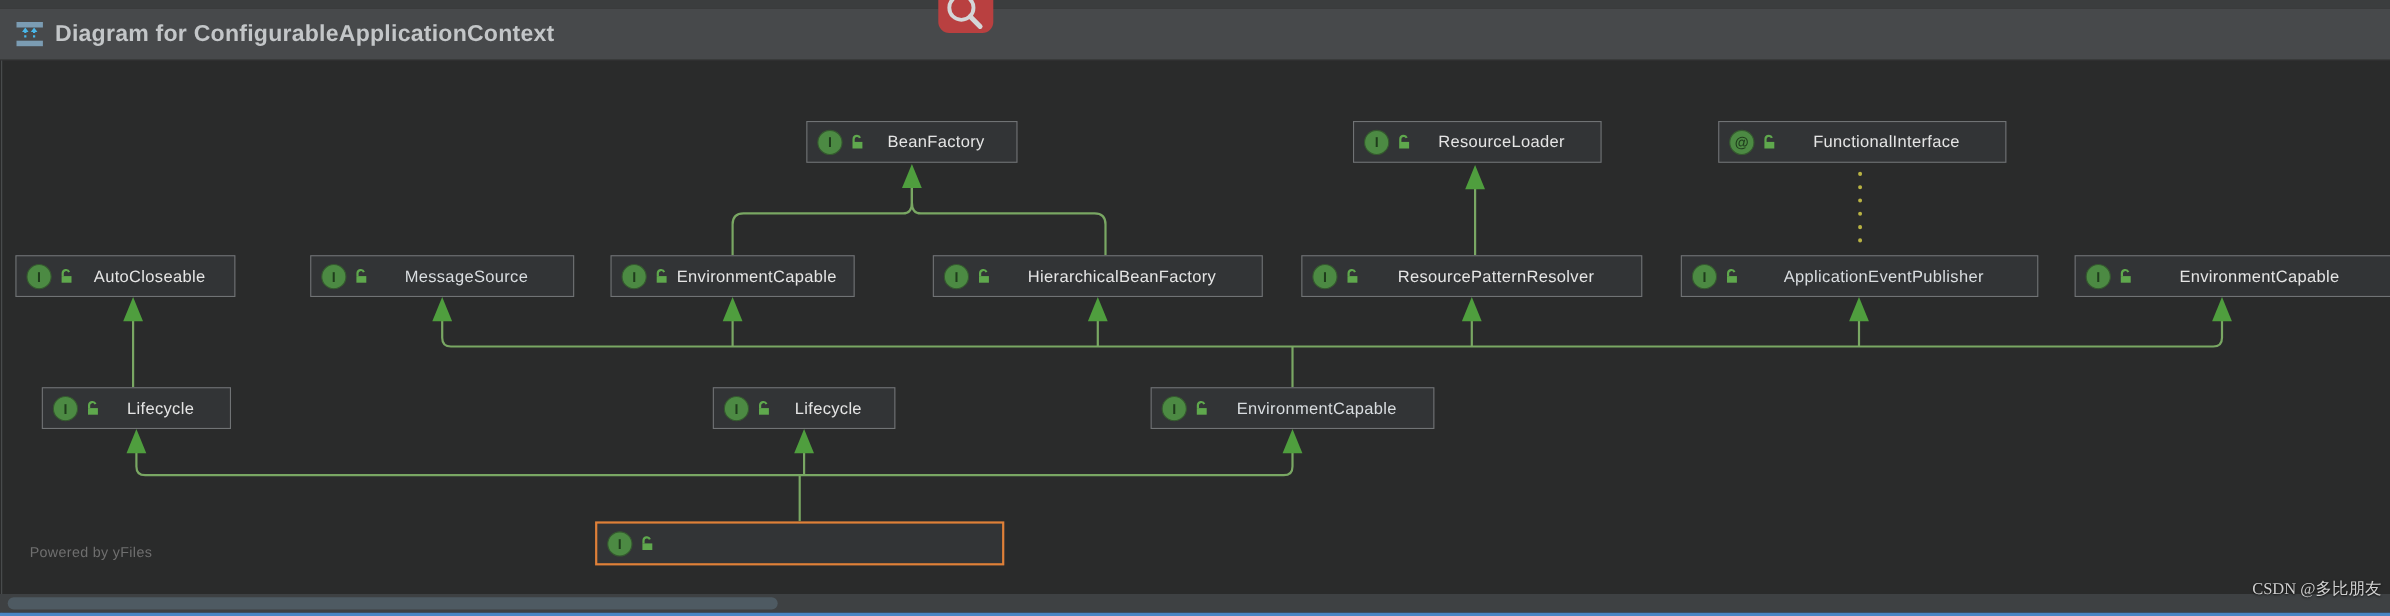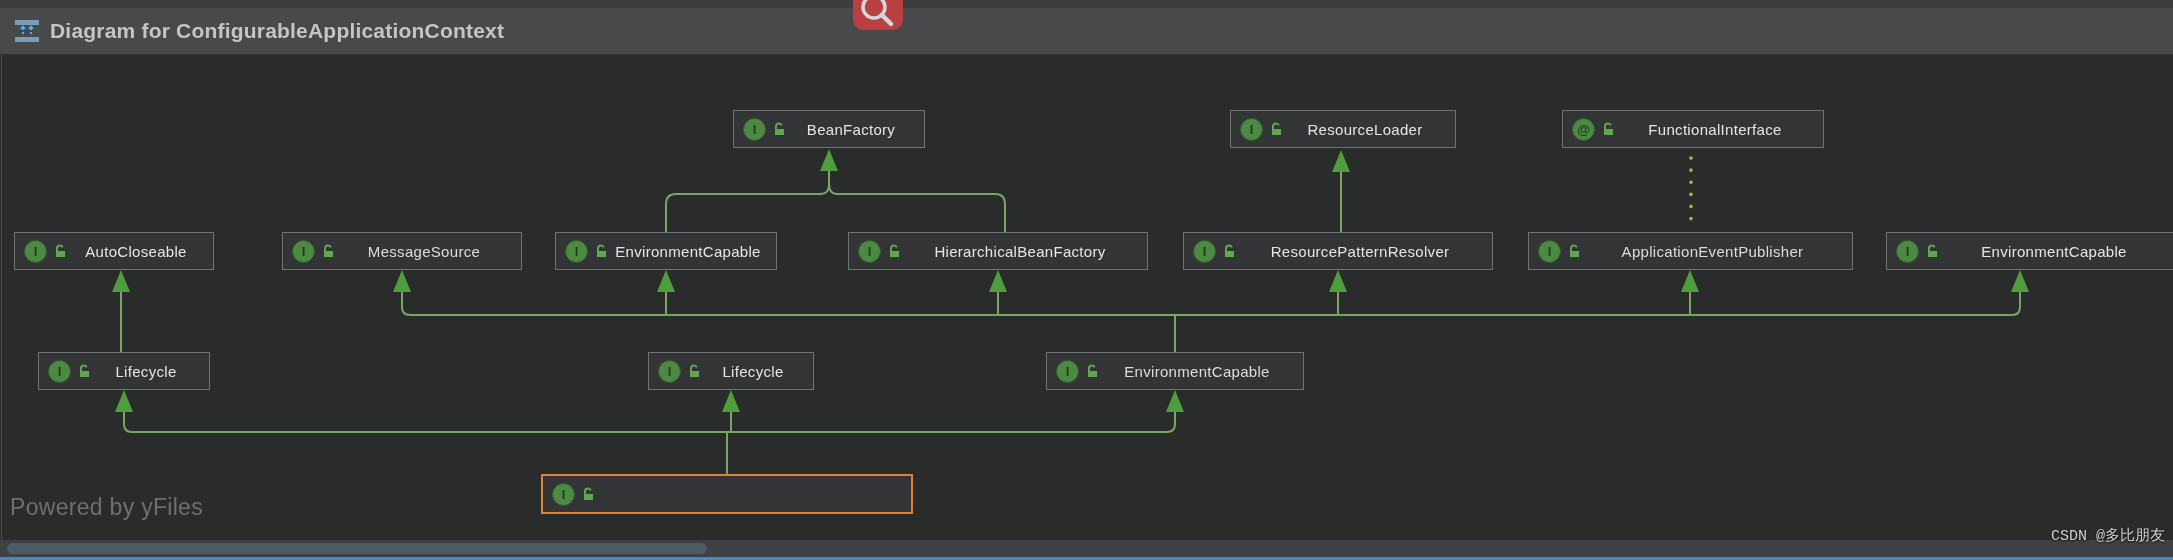--- a/index.html
+++ b/index.html
@@ -39,27 +39,27 @@
     color:#1f3d1c;font-size:13px;font-weight:bold;
     display:flex;align-items:center;justify-content:center;line-height:1;
   }
   .lock{margin-left:7px;flex:0 0 auto;display:flex;}
   .nlabel{
     flex:1;text-align:center;font-size:15px;color:#e5e5e5;letter-spacing:.3px;
     white-space:nowrap;overflow:hidden;padding:0 4px;
   }
   .node.em .nlabel{color:#d9dde0;font-weight:normal;}
   
-  .powered{position:absolute;left:10px;top:494px;font-size:23px;color:#6f6f6f;letter-spacing:.3px;}
+  .powered{position:absolute;left:27px;top:494px;font-size:13px;color:#6f6f6f;letter-spacing:.3px;}
   .hscroll-track{position:absolute;left:0;top:540px;width:100%;height:17px;background:#3e4143;}
   .hscroll-thumb{position:absolute;left:7px;top:3px;width:700px;height:11px;background:#4e5a62;border-radius:6px;}
   .bottom-line{position:absolute;left:0;bottom:0;width:100%;height:3px;background:#4a86c4;}
   .watermark{
     position:absolute;right:8px;top:526px;font-size:15px;color:#d0d0d0;
-    text-shadow:0 1px 2px rgba(0,0,0,.8);font-family:Liberation Mono, monospace;
+    text-shadow:0 1px 2px rgba(0,0,0,.8);font-family:Liberation Serif, serif;
   }
 </style>
 </head>
 <body>
 
 <div class="top-strip"></div>
 <div class="title-bar">
   <svg class="title-icon" viewBox="0 0 26 26">
     <rect x="1" y="2" width="24" height="5" fill="#7b9cb3"></rect>
     <rect x="1" y="19" width="24" height="5" fill="#7b9cb3"></rect>

